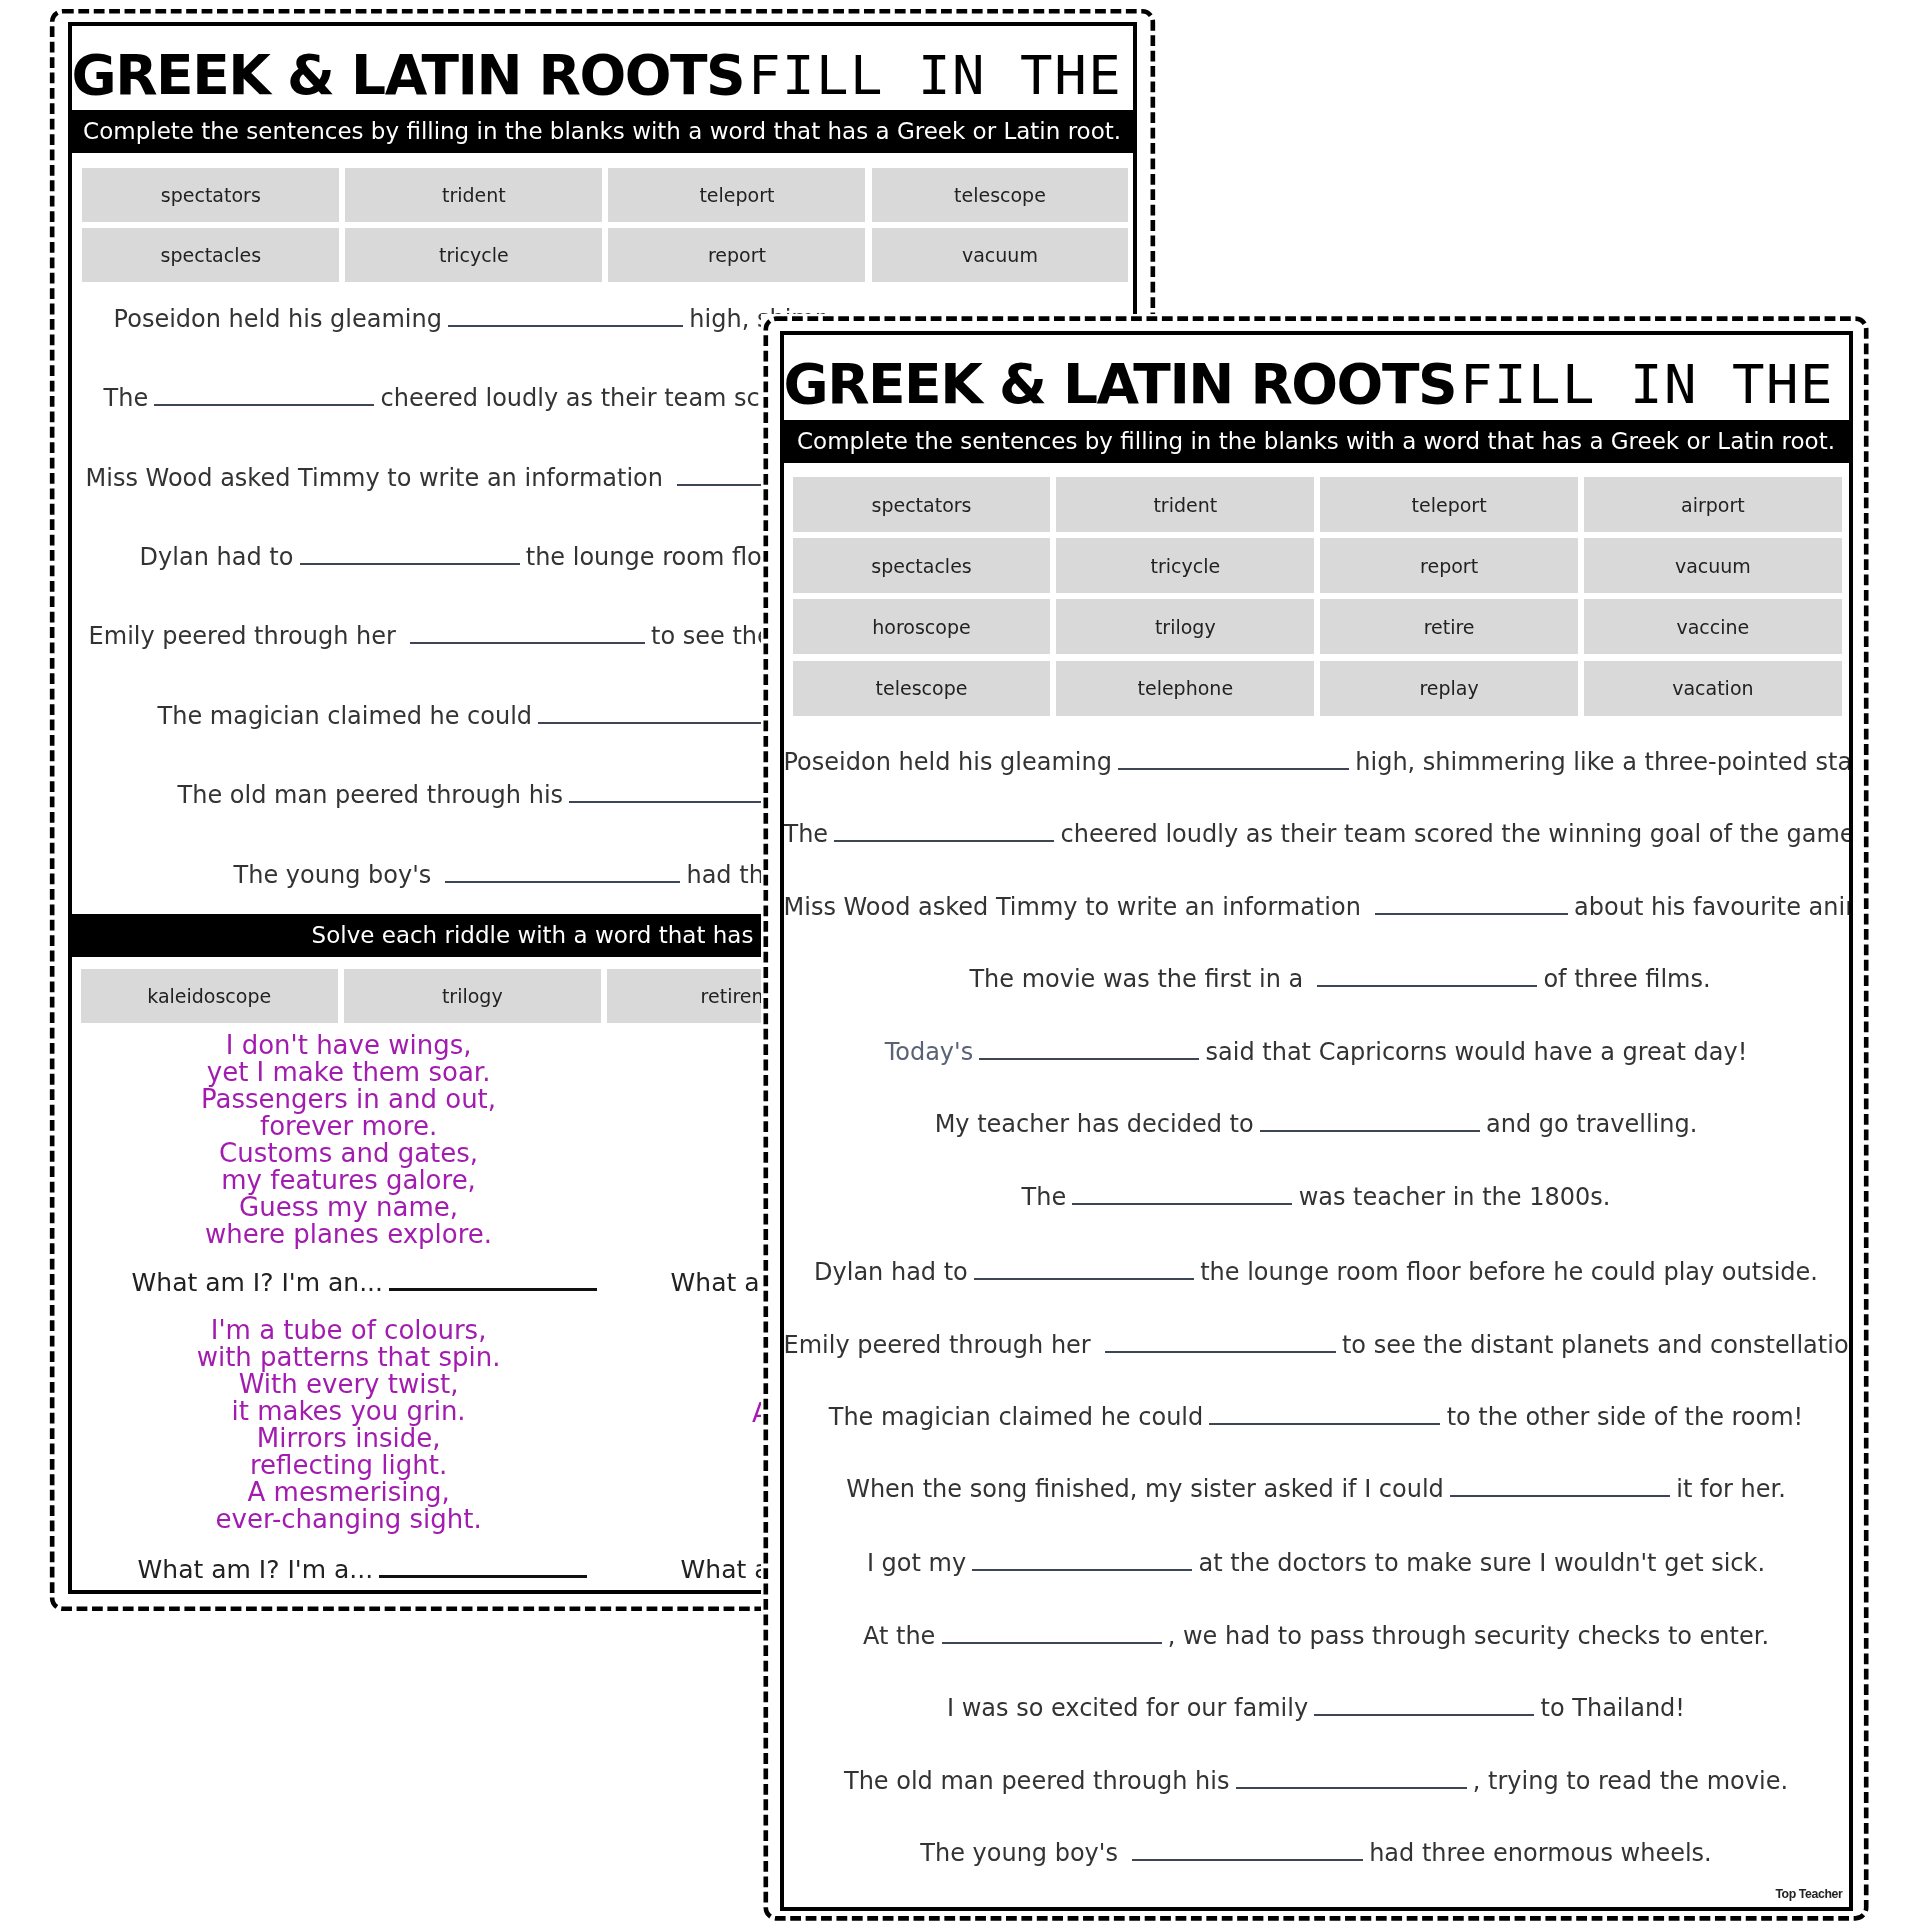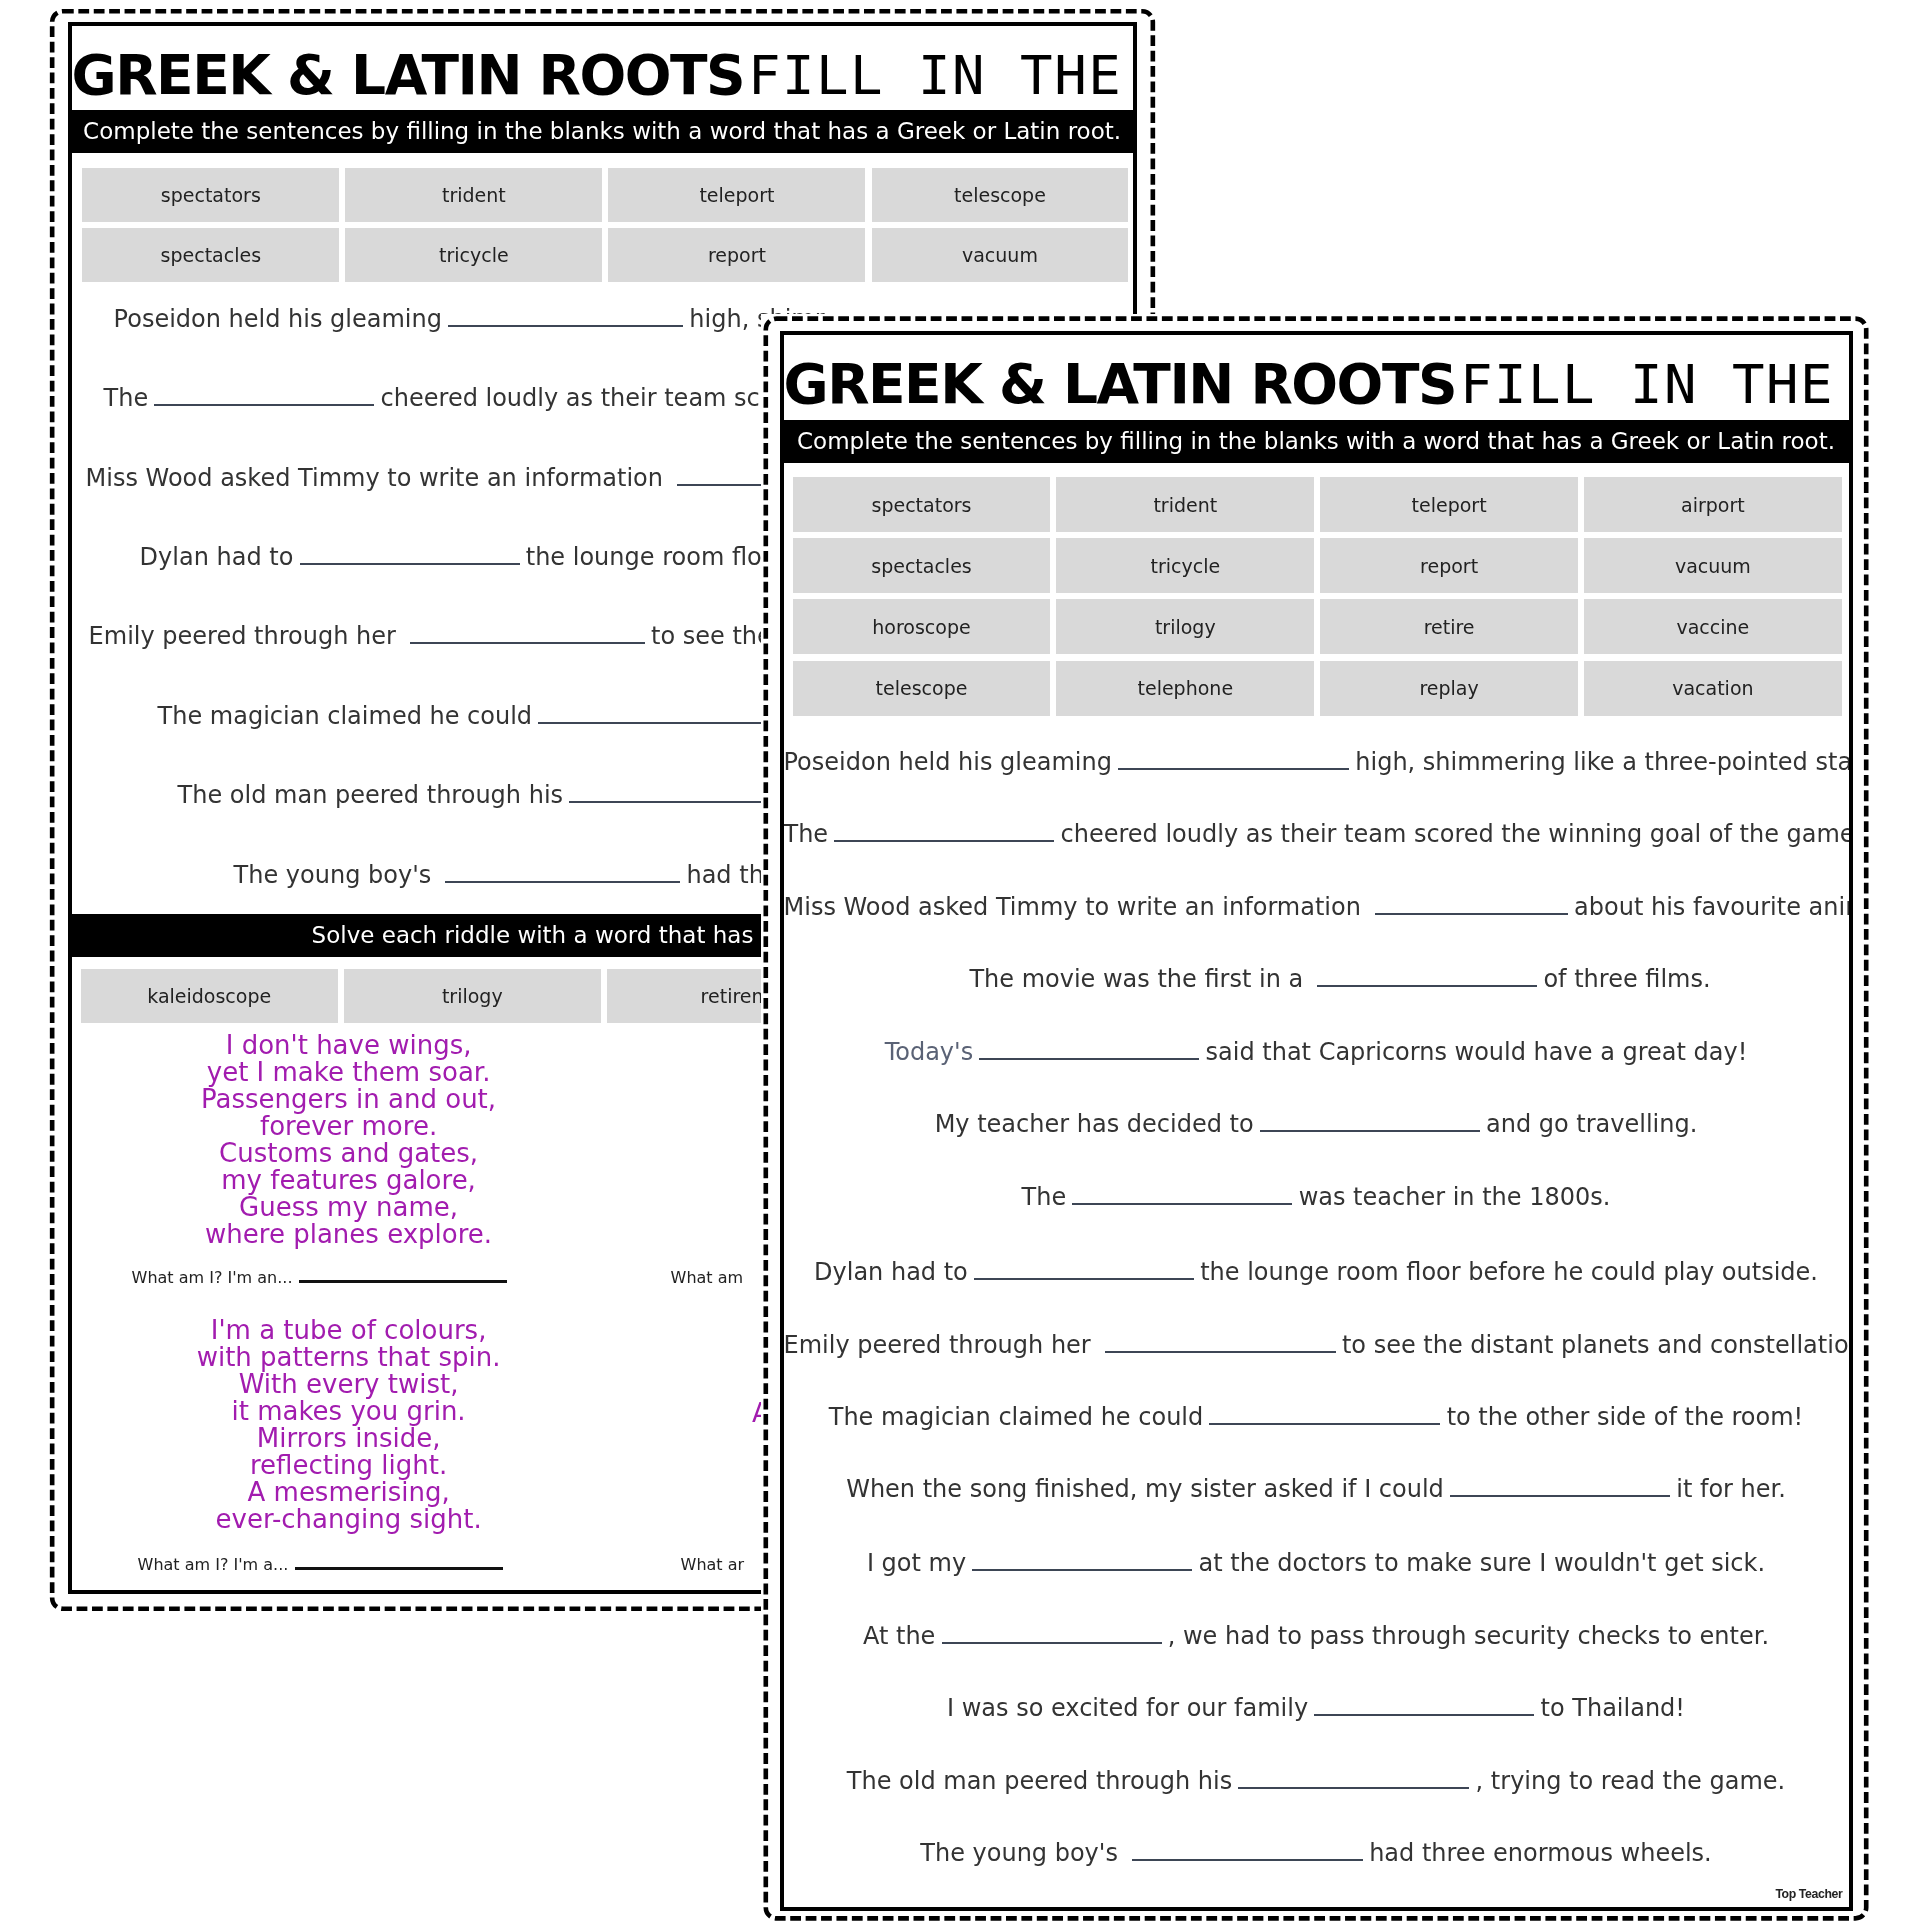--- a/index.html
+++ b/index.html
@@ -10,21 +10,21 @@
   .inner { position:absolute; border:4.6px solid #000; background:#fff; box-sizing:border-box; overflow:hidden; }
   .title { position:absolute; left:0; right:0; text-align:center; white-space:nowrap; }
   .title .bold { font-family:"DejaVu Sans", sans-serif; font-weight:900; font-size:55px; letter-spacing:-1.5px; color:#000; }
   .title .thin { font-family:"DejaVu Sans Mono", monospace; font-weight:100; font-size:54px; color:#000; letter-spacing:1.5px; -webkit-text-stroke:0; font-stretch:condensed; }
   .bar { position:absolute; left:0; right:0; background:#000; color:#fff; text-align:center; font-size:23px; }
   .bank { position:absolute; display:grid; gap:6.2px; }
   .cell { background:#d9d9d9; display:flex; align-items:center; justify-content:center; font-size:19px; color:#222; }
   .sent { position:absolute; left:0; right:0; text-align:center; font-size:24px; color:#333; white-space:nowrap; }
   .blank { display:inline-block; border-bottom:2.3px solid #3d4655; vertical-align:baseline; height:0.8px; margin:0 6.2px; }
   .riddle { position:absolute; text-align:center; font-size:26px; line-height:27px; color:#a21caf; }
-  .answer { position:absolute; font-size:16px; color:#222; white-space:nowrap; }
+  .answer { position:absolute; font-size:25px; color:#222; white-space:nowrap; }
   .answer .line { display:inline-block; border-bottom:3.1px solid #111; width:208px; margin-left:6.2px; }
   .logo { position:absolute; font-family:"Liberation Sans", sans-serif; font-weight:bold; font-size:12.3px; color:#222; letter-spacing:-0.4px; }
   .muted { color:#5a6275; }
 </style>
 </head>
 <body>
 
 <div class="sheet" style="left:46px; top:4.6px; width:1113px; height:1610px;">
   <svg class="scallop" width="1113" height="1610" viewBox="0 0 1445 2090">
     <defs>
@@ -189,21 +189,21 @@
     <div class="sent" style="top:1214px;">
       <span>I got my</span><span class="blank" style="width:220px"></span><span>at the doctors to make sure I wouldn't get sick.</span>
     </div>
     <div class="sent" style="top:1287px;">
       <span>At the</span><span class="blank" style="width:220px"></span><span>, we had to pass through security checks to enter.</span>
     </div>
     <div class="sent" style="top:1359px;">
       <span>I was so excited for our family</span><span class="blank" style="width:220px"></span><span>to Thailand!</span>
     </div>
     <div class="sent" style="top:1432px;">
-      <span>The old man peered through his</span><span class="blank" style="width:231px"></span><span>, trying to read the game.</span>
+      <span>The old man peered through his</span><span class="blank" style="width:231px"></span><span>, trying to read the movie.</span>
     </div>
     <div class="sent" style="top:1504px;">
       <span>The young boy's</span><span class="blank" style="width:231px; margin-left:14px"></span><span>had three enormous wheels.</span>
     </div>
 
     <div class="logo" style="right:6.2px; bottom:6.2px;">Top Teacher</div>
   </div>
 </div>
 
 

